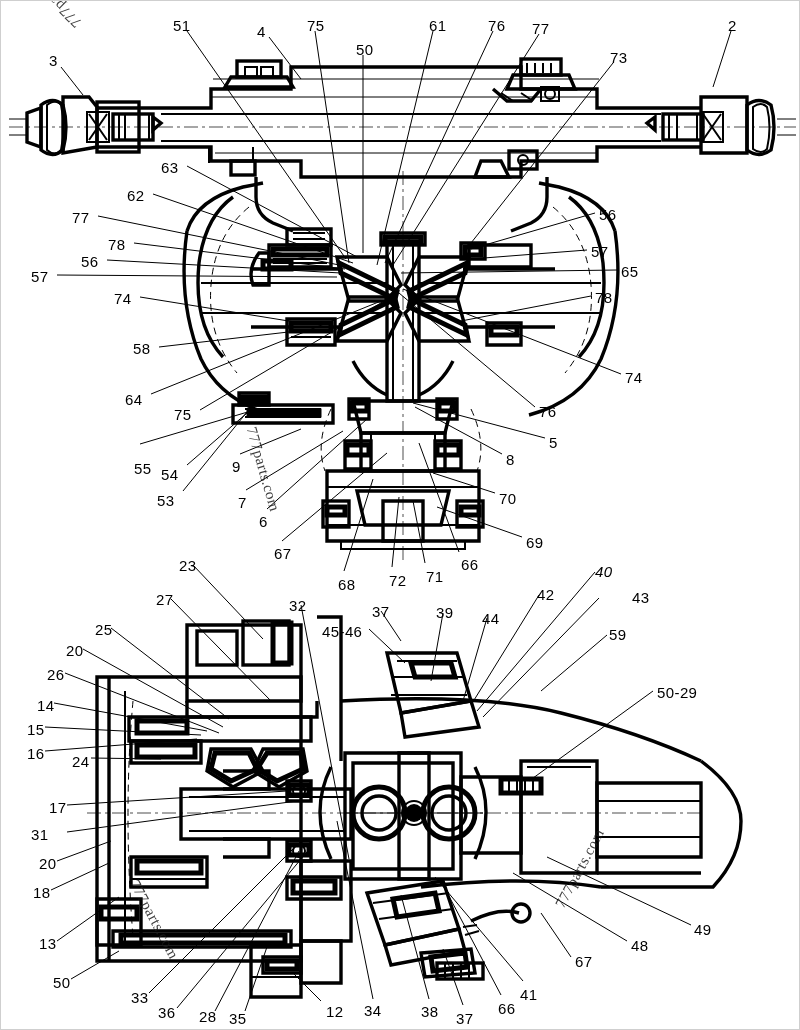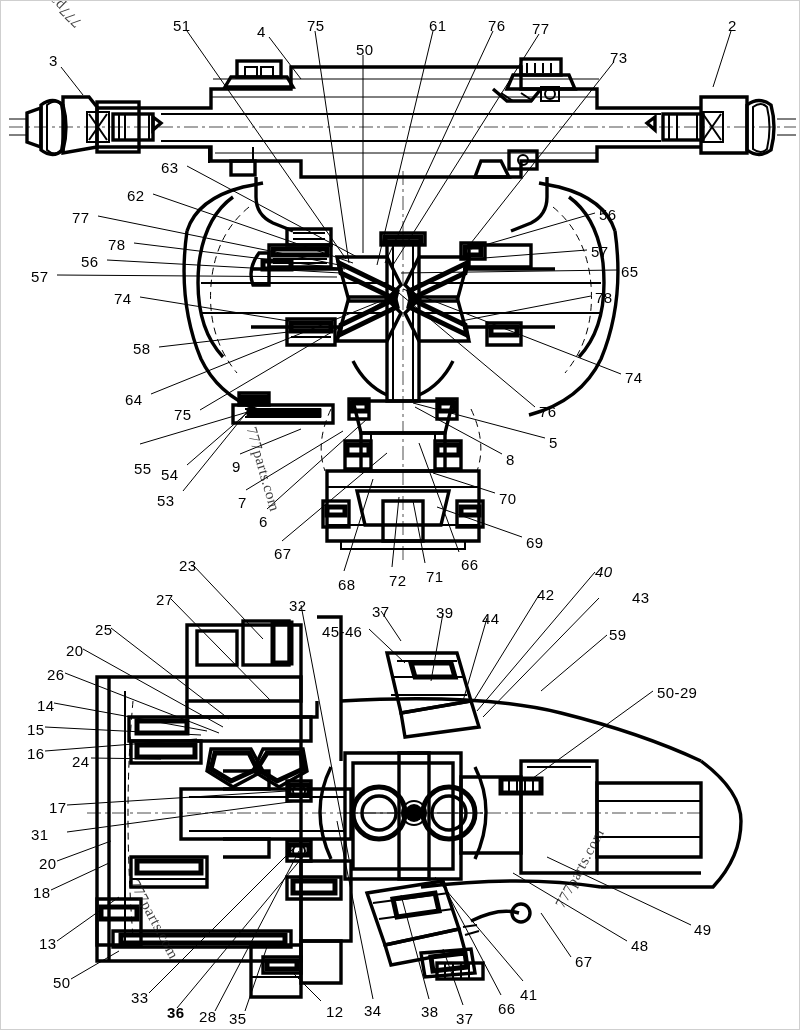--- a/index.html
+++ b/index.html
@@ -440,21 +440,21 @@
       <div class="callout" style="left: 26px; top: 721px;">15</div>
       <div class="callout" style="left: 26px; top: 745px;">16</div>
       <div class="callout" style="left: 71px; top: 753px;">24</div>
       <div class="callout" style="left: 48px; top: 799px;">17</div>
       <div class="callout" style="left: 30px; top: 826px;">31</div>
       <div class="callout" style="left: 38px; top: 855px;">20</div>
       <div class="callout" style="left: 32px; top: 884px;">18</div>
       <div class="callout" style="left: 38px; top: 935px;">13</div>
       <div class="callout" style="left: 52px; top: 974px;">50</div>
       <div class="callout" style="left: 130px; top: 989px;">33</div>
-      <div class="callout" style="left: 166px; top: 1004px; font-weight: bold;">36</div>
+      <div class="callout" style="left: 157px; top: 1004px;">36</div>
       <div class="callout" style="left: 198px; top: 1008px;">28</div>
       <div class="callout" style="left: 228px; top: 1010px;">35</div>
       <div class="callout" style="left: 325px; top: 1003px;">12</div>
       <div class="callout" style="left: 363px; top: 1002px;">34</div>
       <div class="callout" style="left: 420px; top: 1003px;">38</div>
       <div class="callout" style="left: 455px; top: 1010px;">37</div>
       <div class="callout" style="left: 497px; top: 1000px;">66</div>
       <div class="callout" style="left: 519px; top: 986px;">41</div>
       <div class="callout" style="left: 288px; top: 597px;">32</div>
       <div class="callout" style="left: 371px; top: 603px;">37</div>

